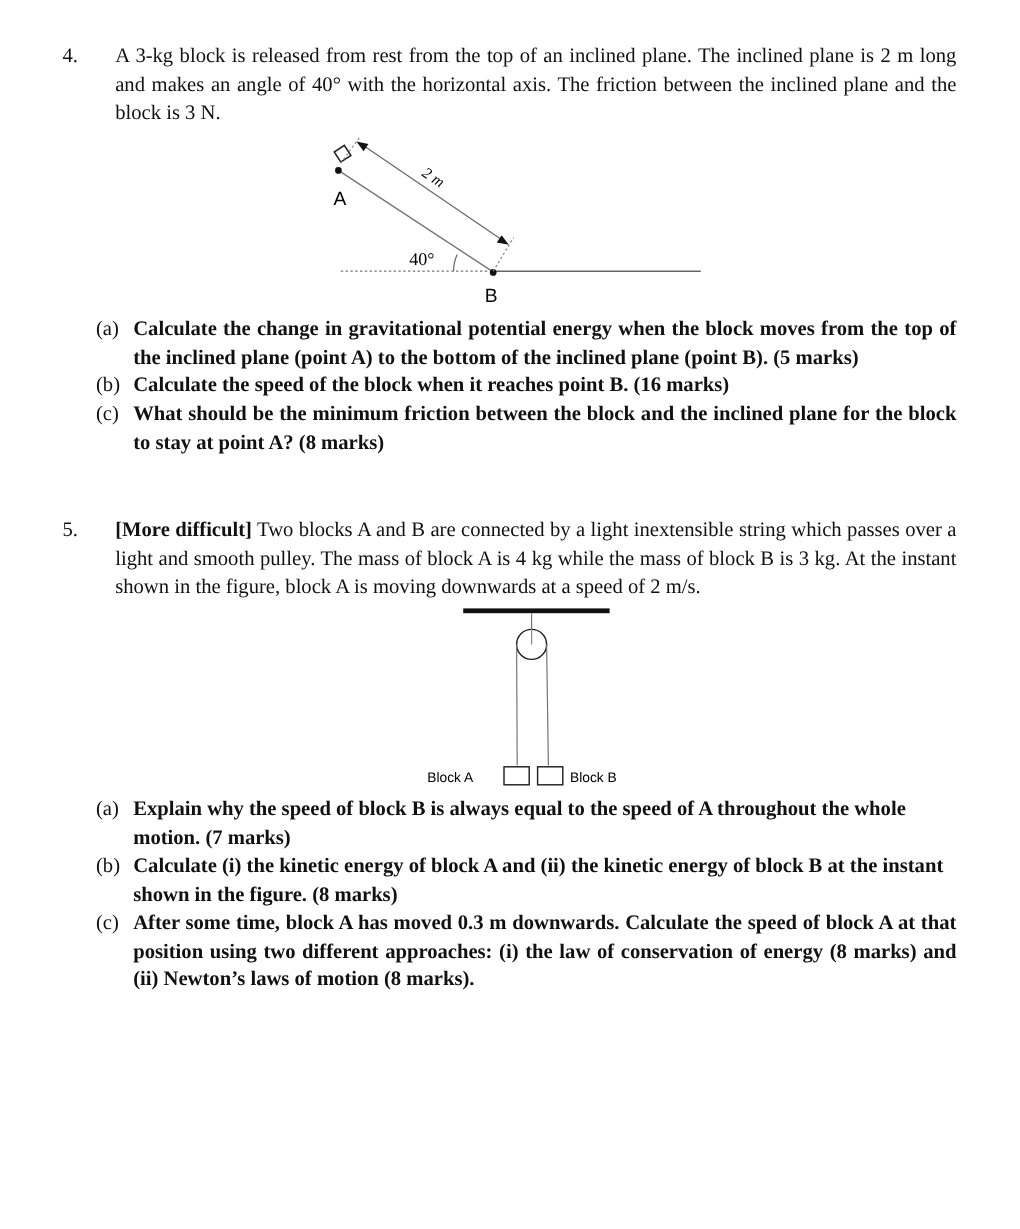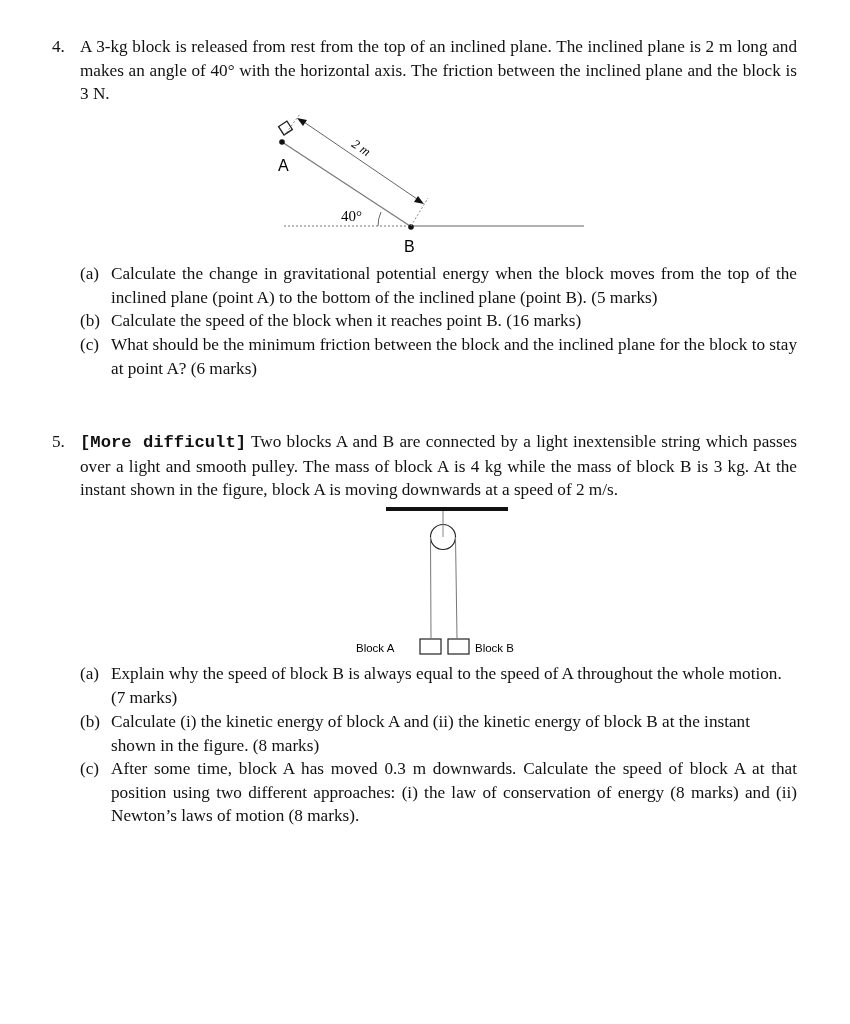--- a/index.html
+++ b/index.html
@@ -1,28 +1,28 @@
 <!DOCTYPE html>
 <html><head>
 <meta charset="utf-8">
 <style>
   html, body { margin: 0; padding: 0; background: #ffffff; }
   body { width: 850px; height: 1024px; position: relative; overflow: hidden;
          font-family: "Liberation Serif", serif; color: #111; }
   .q { position: absolute; left: 52px; width: 745px; font-size: 17.2px; line-height: 23.5px; }
   .q .num { position: absolute; left: 0; top: 0; }
-  .q .body { margin-left: 28px; text-align: justify; }
+  .q .body { margin-left: 44px; text-align: justify; }
   .sub { position: absolute; left: 80px; width: 717px; font-size: 17.2px; line-height: 23.5px; }
   .sub .lbl { position: absolute; left: 0; top: 0; }
-  .sub .txt { margin-left: 31px; }
+  .sub .txt { margin-left: 31px; font-weight: bold; }
   .just { text-align: justify; text-align-last: left; }
   .fig { position: absolute; }
   .fig text.sans { font-family: "Liberation Sans", sans-serif; }
   .fig text.serif { font-family: "Liberation Serif", serif; }
-  b { font-weight: bold; font-family: Liberation Mono, monospace; }
+  b { font-weight: bold; }
 </style>
 </head>
 <body>
 
 <div class="q" style="top:35px;">
   <span class="num">4.</span>
   <div class="body just">A 3-kg block is released from rest from the top of an inclined plane. The inclined plane is 2 m long and makes an angle of 40° with the horizontal axis. The friction between the inclined plane and the block is 3 N.</div>
 </div>
 
 <svg class="fig" style="left:270px; top:110px;" width="330" height="150" viewBox="0 0 330 150">
@@ -56,21 +56,21 @@
 <div class="sub" style="top:262px;">
   <span class="lbl">(a)</span>
   <div class="txt just">Calculate the change in gravitational potential energy when the block moves from the top of the inclined plane (point A) to the bottom of the inclined plane (point B).  (5 marks)</div>
 </div>
 <div class="sub" style="top:309px;">
   <span class="lbl">(b)</span>
   <div class="txt">Calculate the speed of the block when it reaches point B. (16 marks)</div>
 </div>
 <div class="sub" style="top:333px;">
   <span class="lbl">(c)</span>
-  <div class="txt just">What should be the minimum friction between the block and the inclined plane for the block to stay at point A? (6 marks)</div>
+  <div class="txt just">What should be the minimum friction between the block and the inclined plane for the block to stay at point A? (8 marks)</div>
 </div>
 
 <div class="q" style="top:430px;">
   <span class="num">5.</span>
   <div class="body just"><b>[More difficult]</b><span> Two blocks A and B are connected by a light inextensible string which passes over a light and smooth pulley. The mass of block A is 4 kg while the mass of block B is 3 kg. At the instant shown in the figure, block A is moving downwards at a speed of 2 m/s.</span></div>
 </div>
 
 <svg class="fig" style="left:340px; top:495px;" width="200" height="170" viewBox="0 0 200 170">
   <rect x="46" y="12" width="122" height="4" fill="#111"></rect>
   <line x1="103" y1="16" x2="103" y2="42" stroke="#777" stroke-width="1"></line>

